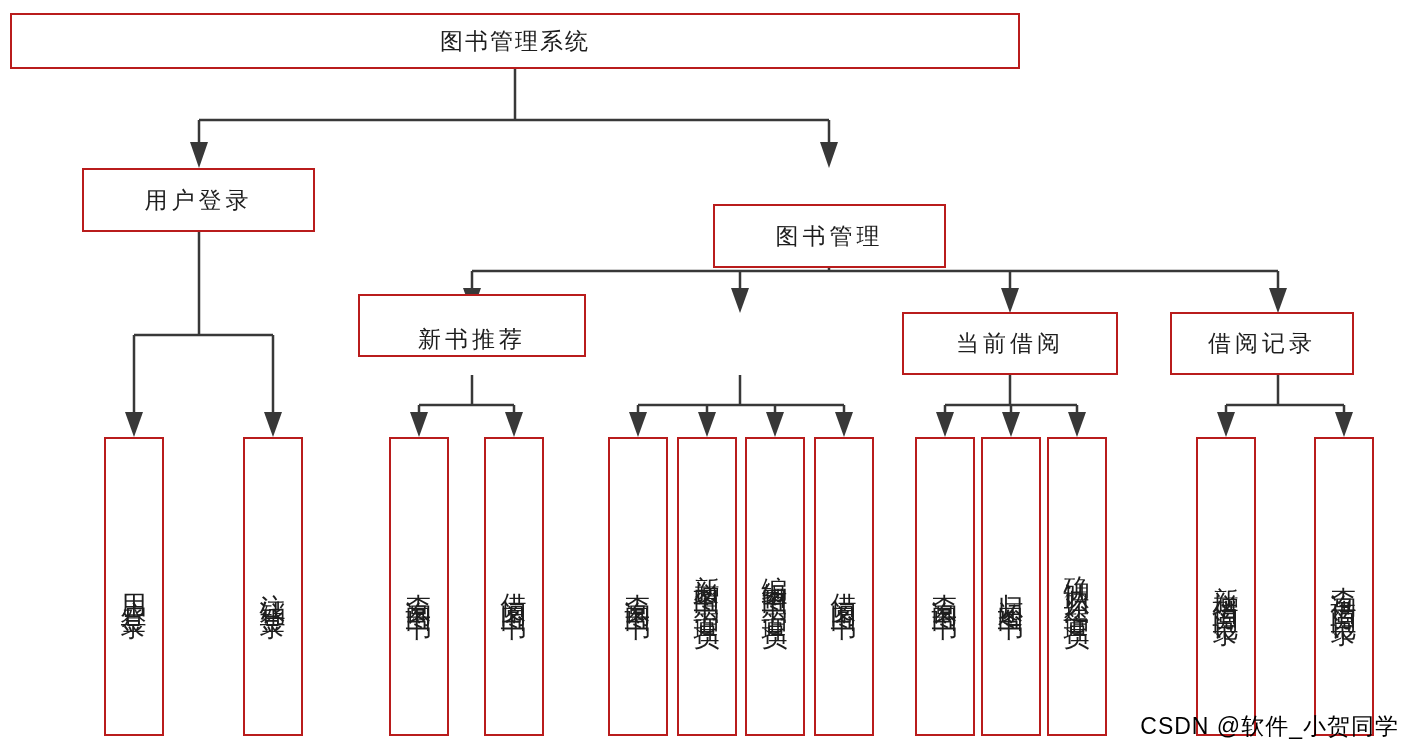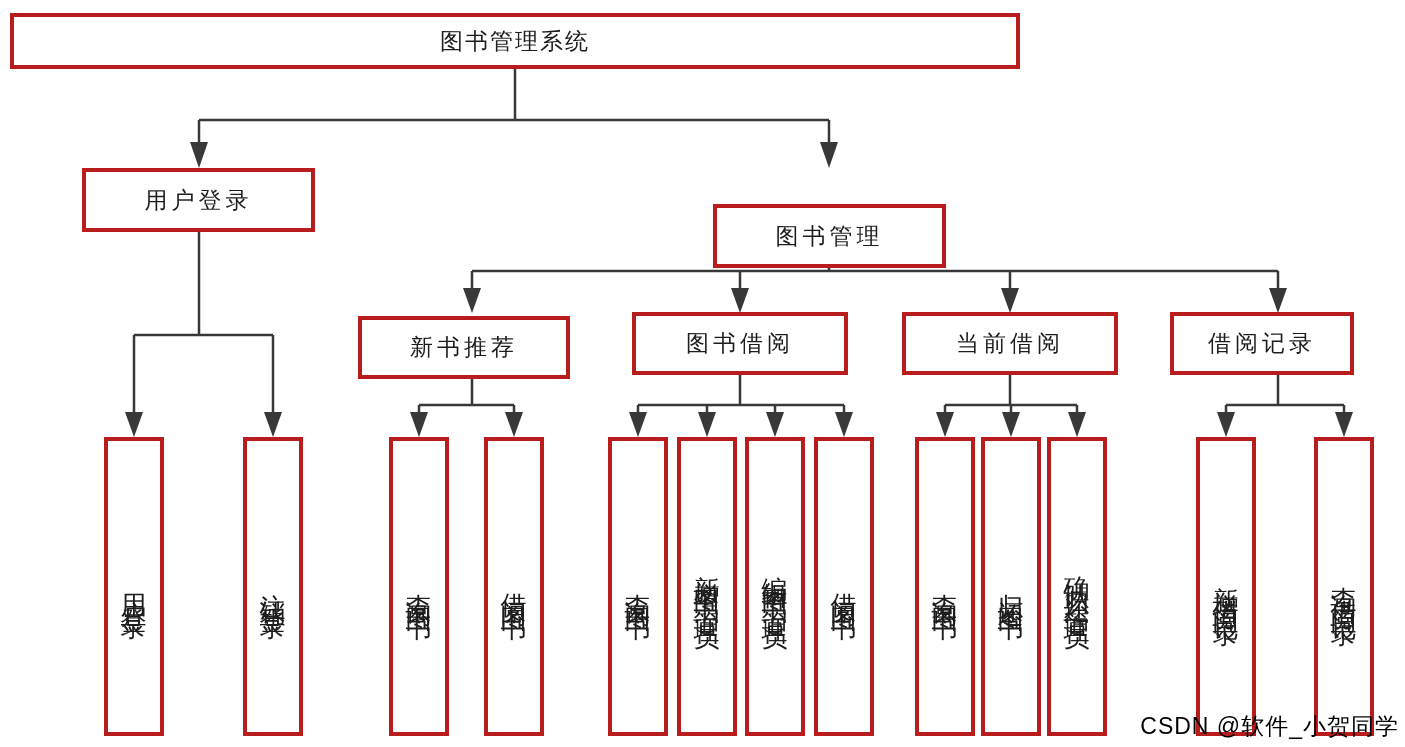--- a/index.html
+++ b/index.html
@@ -18,21 +18,21 @@
   #connector-layer {
     position: absolute;
     left: 0;
     top: 0;
     width: 1405px;
     height: 747px;
   }
   .node {
     position: absolute;
     box-sizing: border-box;
-    border: 4px solid #b91c1c;
+    border: 2px solid #b91c1c;
     background: #ffffff;
     display: flex;
     align-items: center;
     justify-content: center;
     color: #1d1d1d;
   }
   .node.h-label {
     font-size: 23px;
     letter-spacing: 4px;
     white-space: nowrap;
@@ -53,21 +53,21 @@
     letter-spacing: 7px;
     line-height: 1;
     color: #1d1d1d;
   }
   
   #node-root { left: 10px; top: 13px; width: 1010px; height: 56px; }
   
   #node-user-login { left: 82px; top: 168px; width: 233px; height: 64px; }
   #node-book-mgmt  { left: 713px; top: 168px; width: 233px; height: 64px; margin-top: 36px; }
   
-  #node-new-book-recommend { left: 358px; top: 316px; width: 212px; height: 63px; }
+  #node-new-book-recommend { left: 358px; top: 294px; width: 228px; height: 63px; align-items: flex-end; }
   #node-book-borrow        { left: 632px; top: 312px; width: 216px; height: 63px; }
   #node-current-borrow     { left: 902px; top: 312px; width: 216px; height: 63px; }
   #node-borrow-record      { left: 1170px; top: 312px; width: 184px; height: 63px; justify-content: center; }
   
   #leaf-1a { left: 104px; }
   #leaf-1b { left: 243px; }
   #leaf-2a { left: 389px; }
   #leaf-2b { left: 484px; }
   #leaf-3a { left: 608px; }
   #leaf-3b { left: 677px; }
@@ -147,23 +147,20 @@
   <div class="node h-label" id="node-user-login">
     <span>用户登录</span>
   </div>
   <div class="node h-label" id="node-book-mgmt">
     <span>图书管理</span>
   </div>
 
   <div class="node h-label" id="node-new-book-recommend">
     <span>新书推荐</span>
   </div>
-  <div class="node h-label" id="node-book-borrow">
-    <span>图书借阅</span>
-  </div>
   <div class="node h-label" id="node-current-borrow">
     <span>当前借阅</span>
   </div>
   <div class="node h-label" id="node-borrow-record">
     <span>借阅记录</span>
   </div>
 
   <div class="node leaf" id="leaf-1a">
     <span class="vtext">用户登录</span>
   </div>

